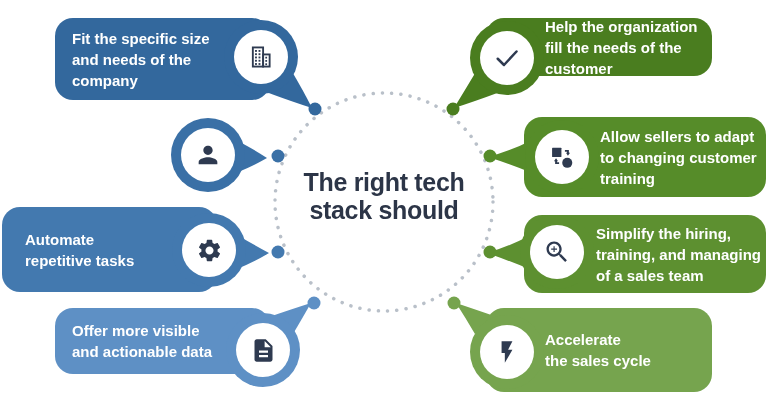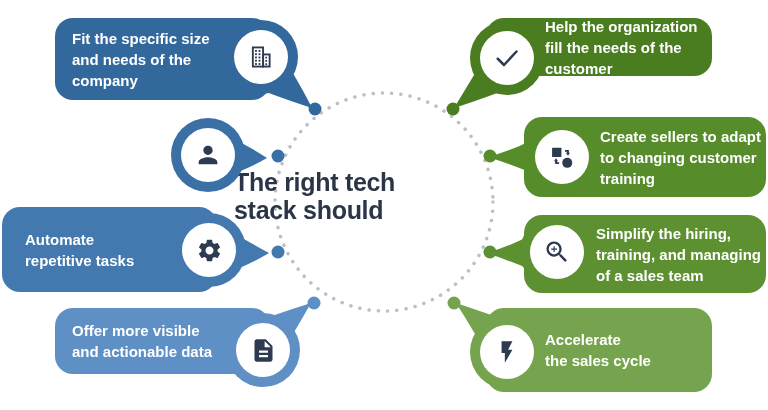--- a/index.html
+++ b/index.html
@@ -5,21 +5,21 @@
   html,body{margin:0;padding:0;background:#fff;}
   #canvas{
     position:relative;width:768px;height:410px;overflow:hidden;background:#fff;
     font-family:"Liberation Sans",sans-serif;
   }
   
   #bg-svg{position:absolute;left:0;top:0;z-index:1;}
   
   .center-title{
     position:absolute;left:234px;top:168px;width:300px;z-index:2;
-    font-size:25px;line-height:28px;font-weight:bold;
+    text-align:center;font-size:25px;line-height:28px;font-weight:bold;
     color:#2c3547;letter-spacing:-0.3px;
   }
   
   .bubble{
     position:absolute;z-index:3;box-sizing:border-box;
     display:flex;flex-direction:column;justify-content:center;
     border-radius:18px;color:#fff;font-size:15px;line-height:21px;font-weight:bold;
   }
   .bubble .lines span{display:block;white-space:nowrap;}
   .b1{left:55px;top:18px;width:215px;height:82px;padding-left:17px;}
@@ -102,21 +102,21 @@
 
   <div class="bubble b5" style="background: rgb(74, 125, 31);">
     <div class="lines">
       <span>Help the organization</span>
       <span>fill the needs of the</span>
       <span>customer</span>
     </div>
   </div>
   <div class="bubble b6" style="background: rgb(86, 140, 41);">
     <div class="lines">
-      <span>Create sellers to adapt</span>
+      <span>Allow sellers to adapt</span>
       <span>to changing customer</span>
       <span>training</span>
     </div>
   </div>
   <div class="bubble b7" style="background: rgb(93, 144, 48);">
     <div class="lines">
       <span>Simplify the hiring,</span>
       <span>training, and managing</span>
       <span>of a sales team</span>
     </div>

